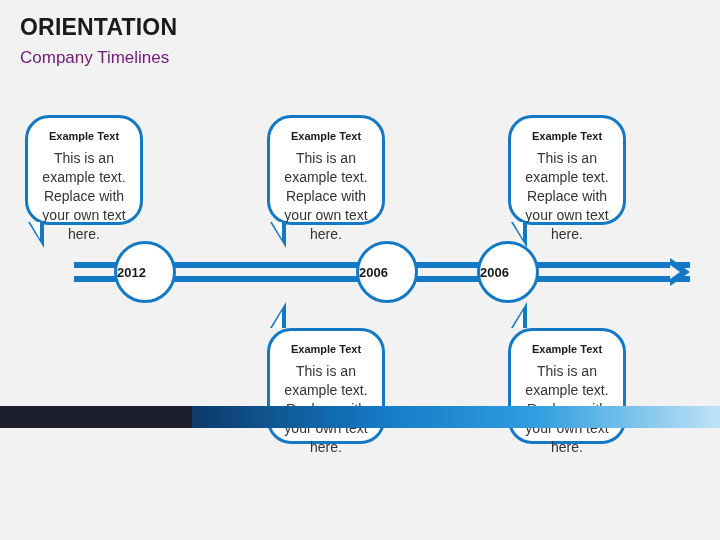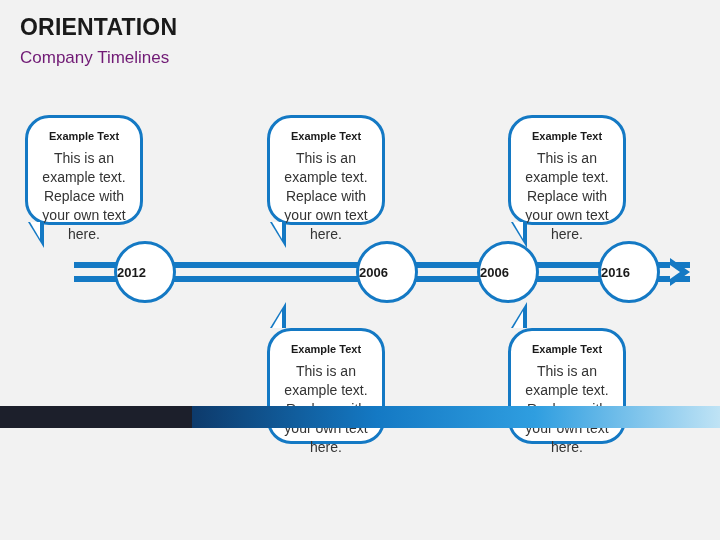--- a/index.html
+++ b/index.html
@@ -196,23 +196,20 @@
 
   <div class="year-node" style="left:114px;">
     <span>2012</span>
   </div>
   <div class="year-node" style="left:356px;">
     <span>2006</span>
   </div>
   <div class="year-node" style="left:477px;">
     <span>2006</span>
   </div>
-  <div class="year-node" style="left:598px;">
-    <span>2016</span>
-  </div>
 
   <div class="callout" style="left:25px; top:115px;">
     <div class="c-title">Example Text</div>
     <div class="c-body">This is an example text. Replace with your own text here.</div>
   </div>
   <div class="tail tail-down-outer" style="left:28px; top:222px;"></div>
   <div class="tail tail-down-inner" style="left:30px; top:222px;"></div>
 
   <div class="callout" style="left:267px; top:115px;">
     <div class="c-title">Example Text</div>

